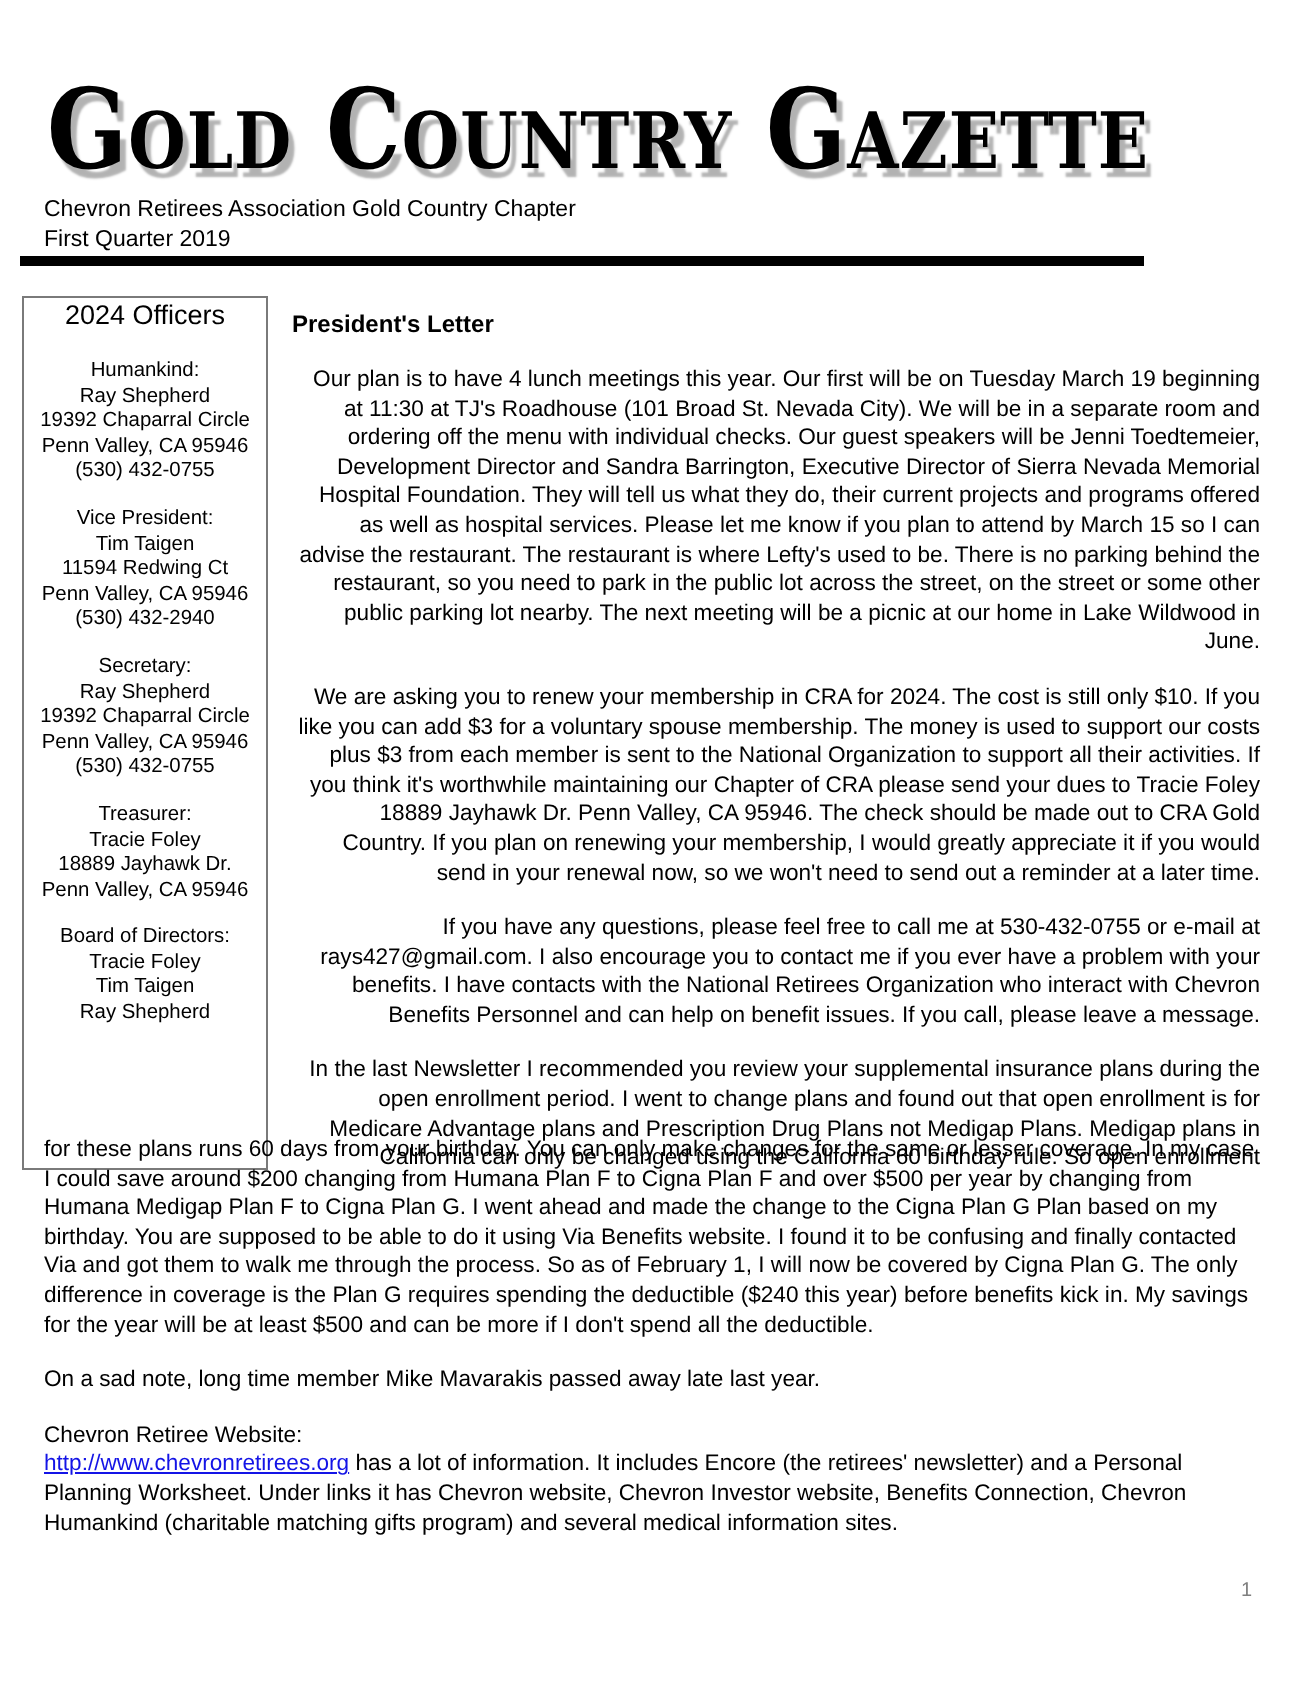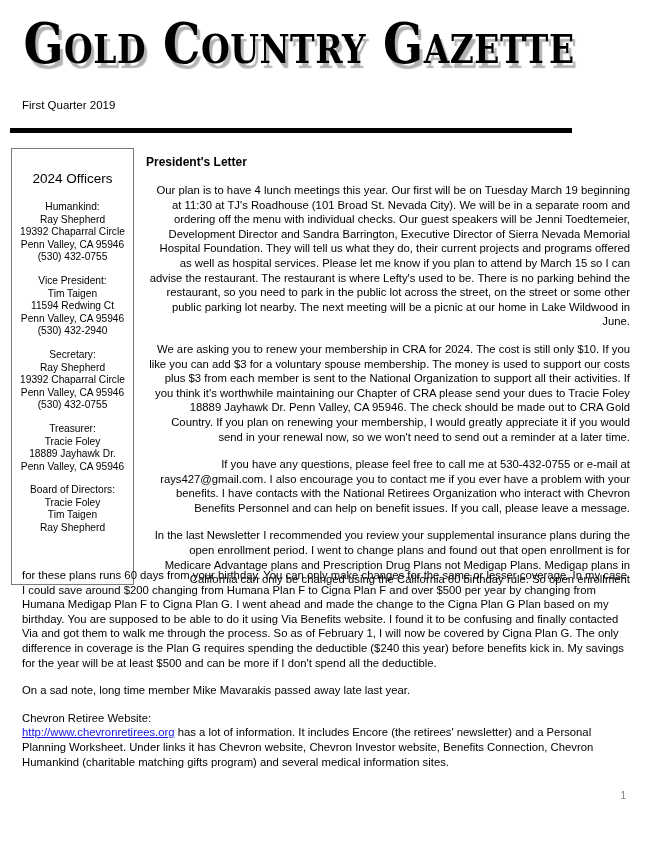--- a/index.html
+++ b/index.html
@@ -20,21 +20,21 @@
     position: relative;
     width: 650px;
     height: 841px;
     box-sizing: border-box;
   }
 
   
   .masthead {
     position: absolute;
     left: 0;
-    top: 16px;
+    top: 38px;
     width: 598px;
     text-align: center;
   }
   .masthead-title {
     font-family: "DejaVu Serif", "Liberation Serif", serif;
     font-weight: bold;
     font-size: 47px;
     line-height: 1;
     letter-spacing: 0.5px;
     color: #000000;
@@ -69,21 +69,21 @@
     position: absolute;
     left: 11px;
     top: 148px;
     width: 123px;
     height: 437px;
     border: 1px solid #7a7a7a;
     box-sizing: border-box;
     text-align: center;
     font-size: 10.2px;
     line-height: 12.6px;
-    padding-top: 21px;
+    padding-top: 0;
   }
   .officers-title {
     font-size: 13.5px;
     line-height: 18px;
     margin-bottom: 13px;
   }
   .officer-block {
     margin-bottom: 11px;
   }
   .officer-block .ln { white-space: nowrap; }
@@ -138,20 +138,21 @@
 </head>
 <body>
 
 <div class="page">
 
   <div class="masthead">
     <div class="masthead-title">Gold Country Gazette</div>
   </div>
 
   <div class="subhead">
+    <div>Chevron Retirees Association Gold Country Chapter</div>
     <div>First Quarter  2019</div>
   </div>
 
   <div class="rule"></div>
 
   <div class="officers-box">
     <div class="officers-title">2024 Officers</div>
 
     <div class="officer-block">
       <div class="ln">Humankind:</div>

